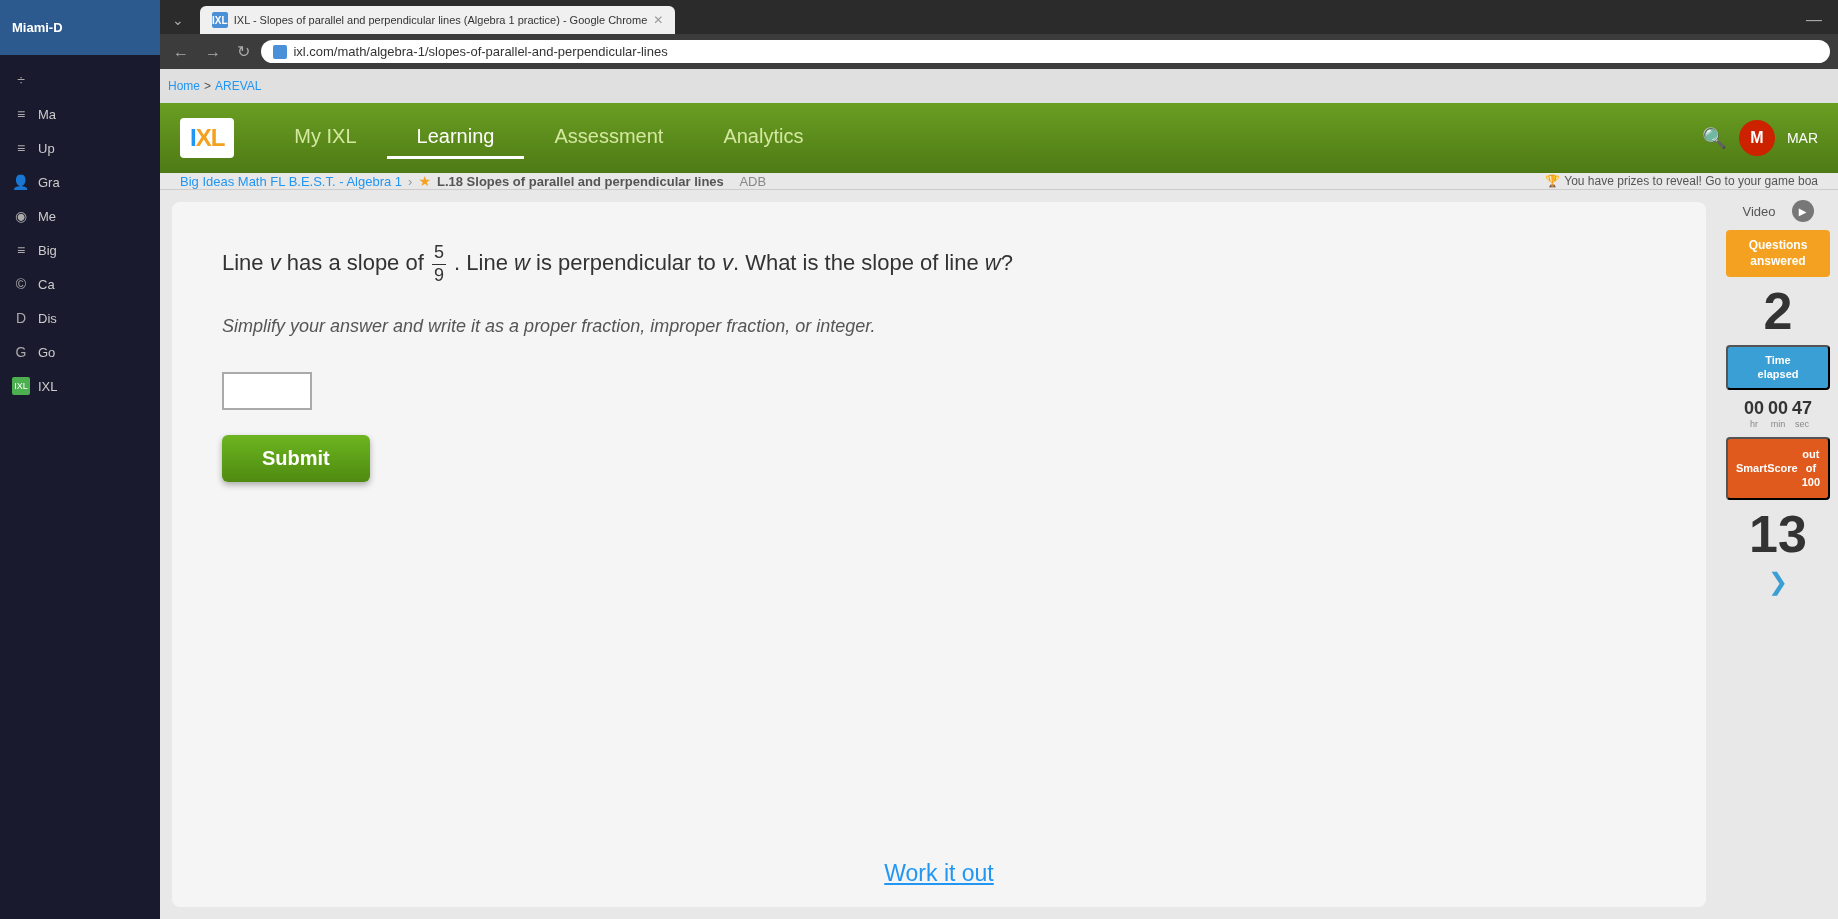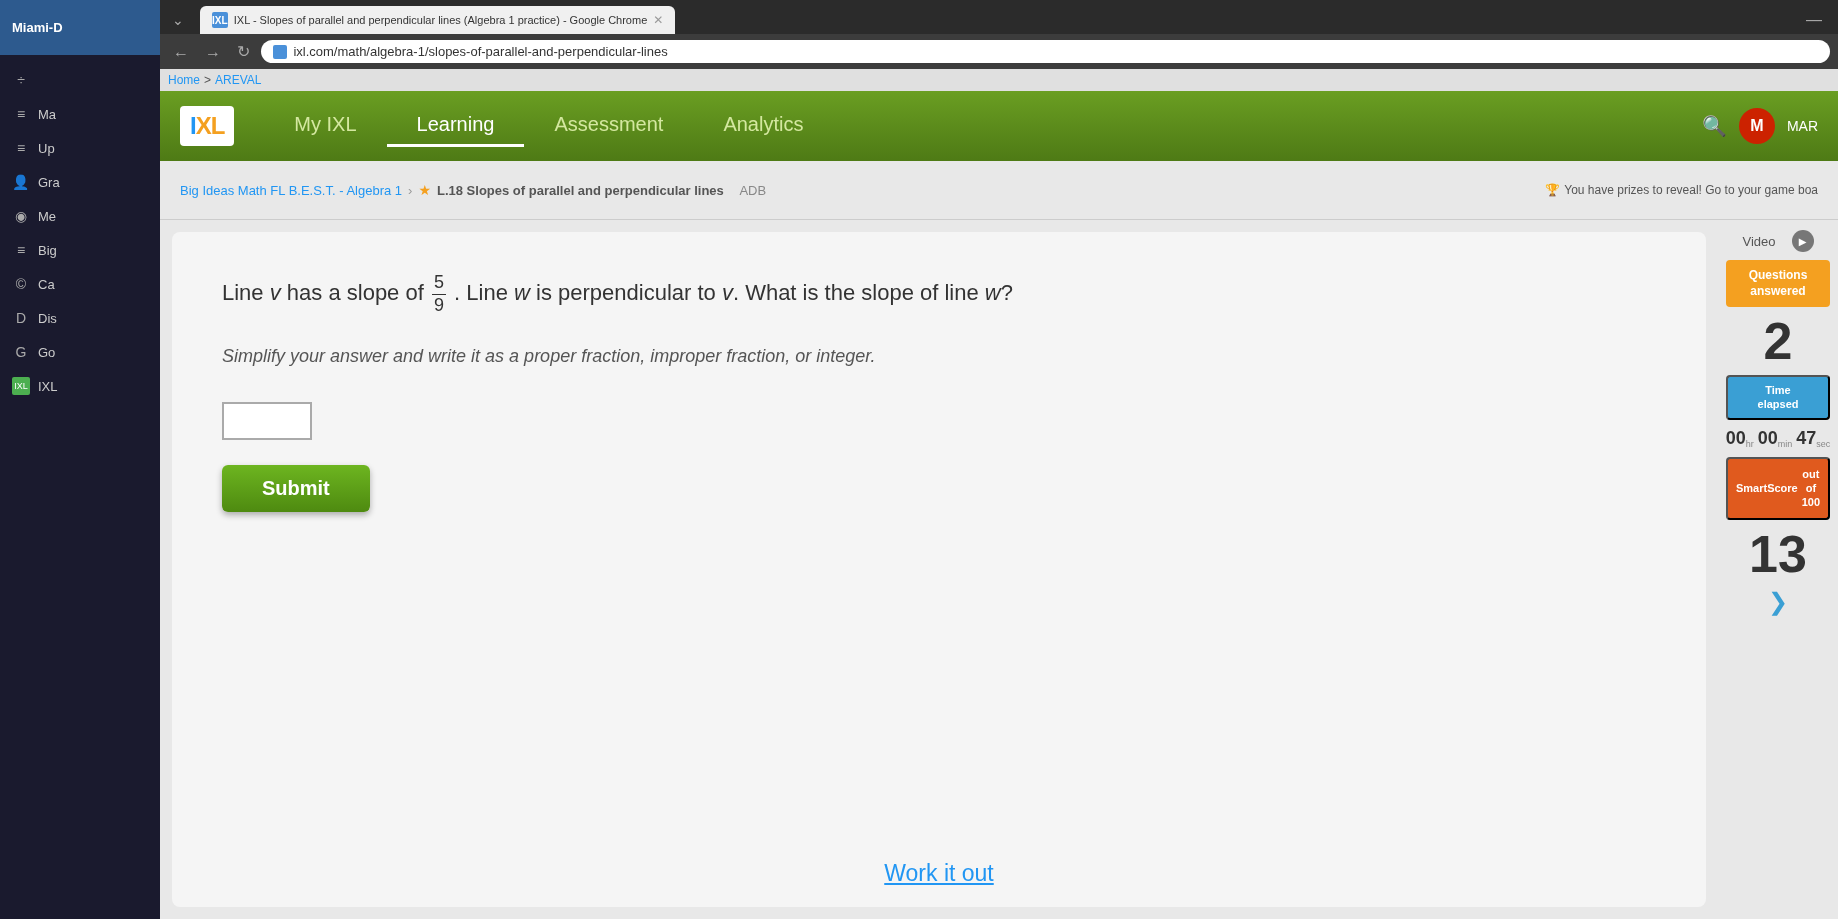--- a/index.html
+++ b/index.html
@@ -228,21 +228,21 @@
     }
 
     .user-name {
       color: white;
       font-size: 14px;
     }
 
     
     .breadcrumb-bar {
       background: #e8e8e8;
-      padding: 21px 20px;
+      padding: 0 20px;
       display: flex;
       align-items: center;
       gap: 6px;
       font-size: 13px;
       color: #555;
       border-bottom: 1px solid #ccc;
     }
 
     .breadcrumb-link {
       color: #2196F3;
@@ -419,22 +419,22 @@
 
     .timer-display {
       display: flex;
       gap: 4px;
       font-size: 11px;
       color: #555;
     }
 
     .timer-block {
       display: flex;
-      flex-direction: row;
-      align-items: flex-end;
+      flex-direction: column;
+      align-items: center;
     }
 
     .timer-value {
       font-size: 18px;
       font-weight: bold;
       color: #333;
     }
 
     .timer-label {
       font-size: 9px;
@@ -469,21 +469,21 @@
       color: #3a9fd4;
       font-size: 24px;
       cursor: pointer;
     }
 
     
     .top-breadcrumb {
       display: flex;
       align-items: center;
       gap: 4px;
-      padding: 4px 8px;
+      padding: 10px 8px;
       background: #e0e0e0;
       font-size: 12px;
       color: #555;
     }
 
     .top-breadcrumb-link { color: #2196F3; cursor: pointer; }
   </style>
 </head>
 <body>
 

